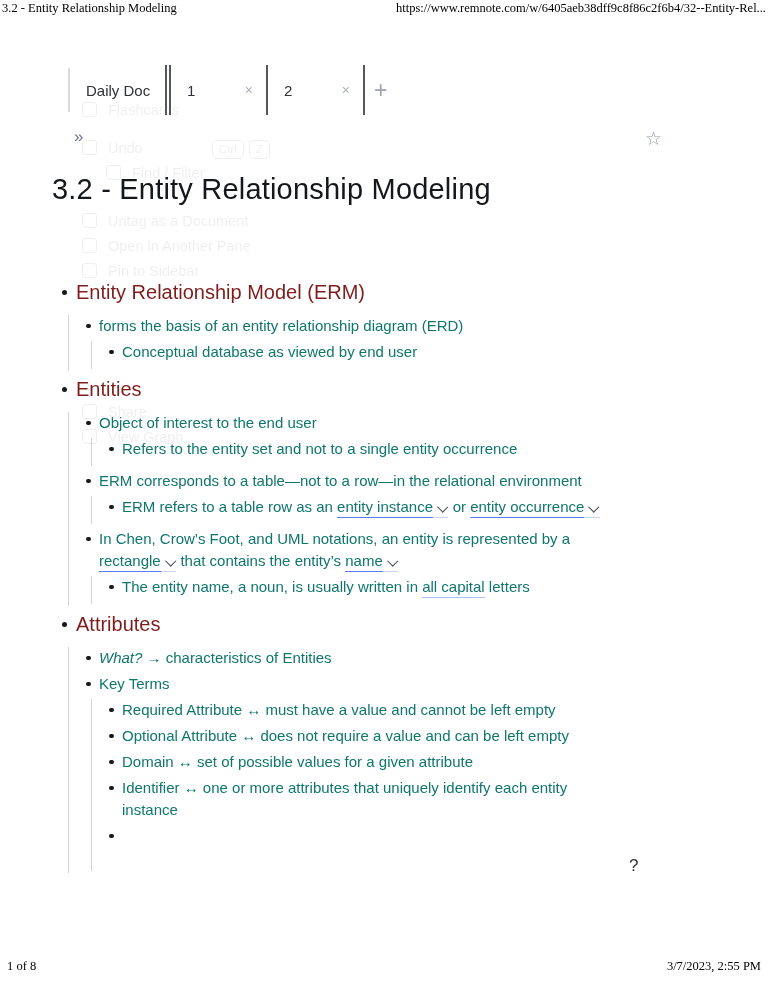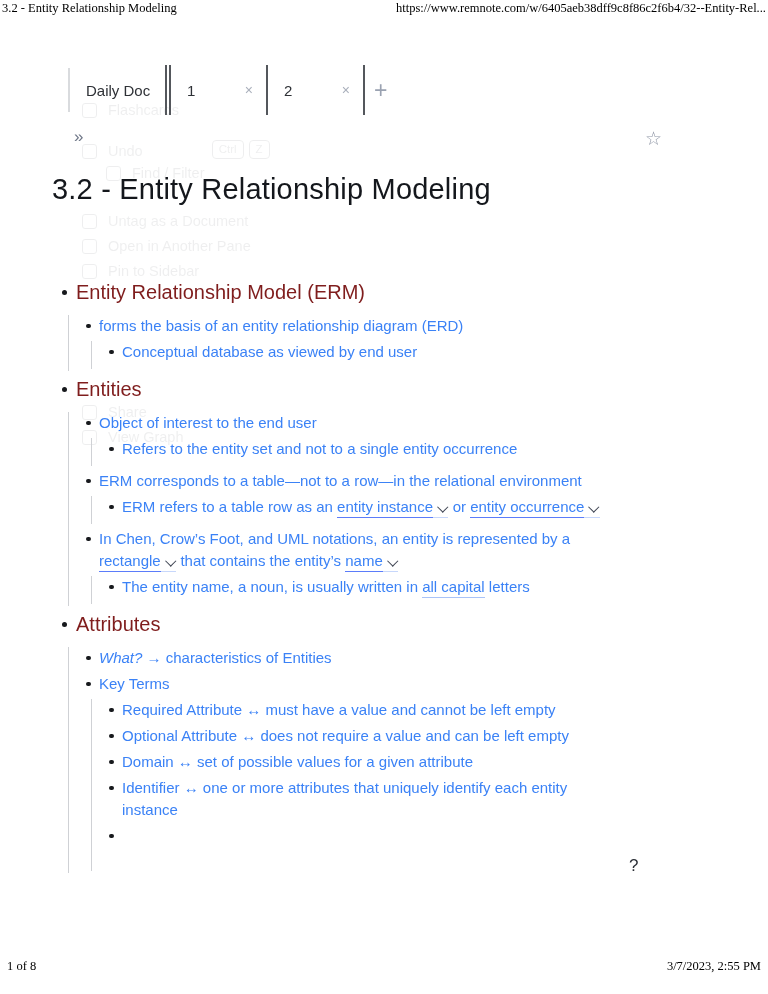--- a/index.html
+++ b/index.html
@@ -11,42 +11,42 @@
   
   .print-header,.print-footer{
     position:absolute;left:0;width:768px;
     font-family:"Liberation Serif","DejaVu Serif",serif;
     font-size:12.5px;color:#000;display:flex;justify-content:space-between;
   }
   .print-header{top:1px;padding:0 2px;box-sizing:border-box;}
   .print-footer{bottom:20px;padding:0 7px;box-sizing:border-box;}
   
   .ghost-layer{position:absolute;left:0;top:0;width:768px;height:994px;z-index:0;}
-  .ghost-row{position:absolute;left:82px;display:flex;align-items:flex-end;opacity:0.07;color:#1f242b;}
+  .ghost-row{position:absolute;left:82px;display:flex;align-items:flex-start;opacity:0.07;color:#1f242b;}
   .ghost-ico{width:13px;height:13px;border:1.5px solid #1f242b;border-radius:3px;margin-right:11px;flex:none;}
   .ghost-label{font-size:14.5px;white-space:nowrap;}
   .ghost-kbds{display:flex;margin-left:64px;}
   .ghost-kbd{border:1.5px solid #1f242b;border-radius:4px;padding:0 6px;font-size:11.5px;line-height:17px;margin-left:5px;}
   
   .tabbar{position:absolute;left:68px;top:65px;height:50px;display:flex;align-items:stretch;z-index:1;}
   .tab-divider{width:2px;background:#54575c;}
   .tab-divider.light{width:2px;background:#d9dbde;margin:3px 0;}
   .tab-divider.double{width:6px;background:transparent;border-left:2px solid #54575c;border-right:2px solid #54575c;box-sizing:border-box;}
   .tab{display:flex;align-items:center;justify-content:space-between;width:95px;box-sizing:border-box;padding:0 13px 0 16px;}
   .tab-label{font-size:15px;color:#2e3136;white-space:nowrap;}
   .tab-close{font-size:14px;color:#a9afbb;line-height:1;}
   .tab-add{display:flex;align-items:center;padding:0 10px 0 9px;font-size:23px;font-weight:300;color:#9aa2b1;}
   
   .expand-btn{position:absolute;left:74px;top:127px;font-size:17px;color:#6e7687;z-index:1;}
   .star-btn{position:absolute;left:645px;top:127px;font-size:19px;color:#9097a6;z-index:1;}
   
   .doc-title{position:absolute;left:52px;top:173px;font-size:29px;font-weight:500;color:#14171c;z-index:1;letter-spacing:0.2px;}
   
   .outline{position:absolute;left:56px;top:274px;width:562px;z-index:1;}
-  .item{position:relative;font-size:15px;line-height:22px;margin:4px 0;padding-left:20px;color:#3b82f6;}
+  .item{position:relative;font-size:15px;line-height:22px;margin:4px 0;padding-left:20px;color:#0f766e;}
   .item.heading{font-size:20px;line-height:27px;margin:5px 0 9px;color:#7f1d1d;}
   .item.empty{height:40px;}
   .bullet{position:absolute;left:6px;top:8.5px;width:4.5px;height:4.5px;border-radius:50%;background:#17191d;}
   .item.heading > .bullet{top:11px;width:5px;height:5px;}
   .children{border-left:1.5px solid #cfd1d5;padding-bottom:2px;}
   .children.d0{margin-left:12px;}
   .children.d1{margin-left:22px;}
   .children .item{padding-left:30px;}
   .children .item > .bullet{left:17px;}
   .seg-i{font-style:italic;margin-top:25px;}

